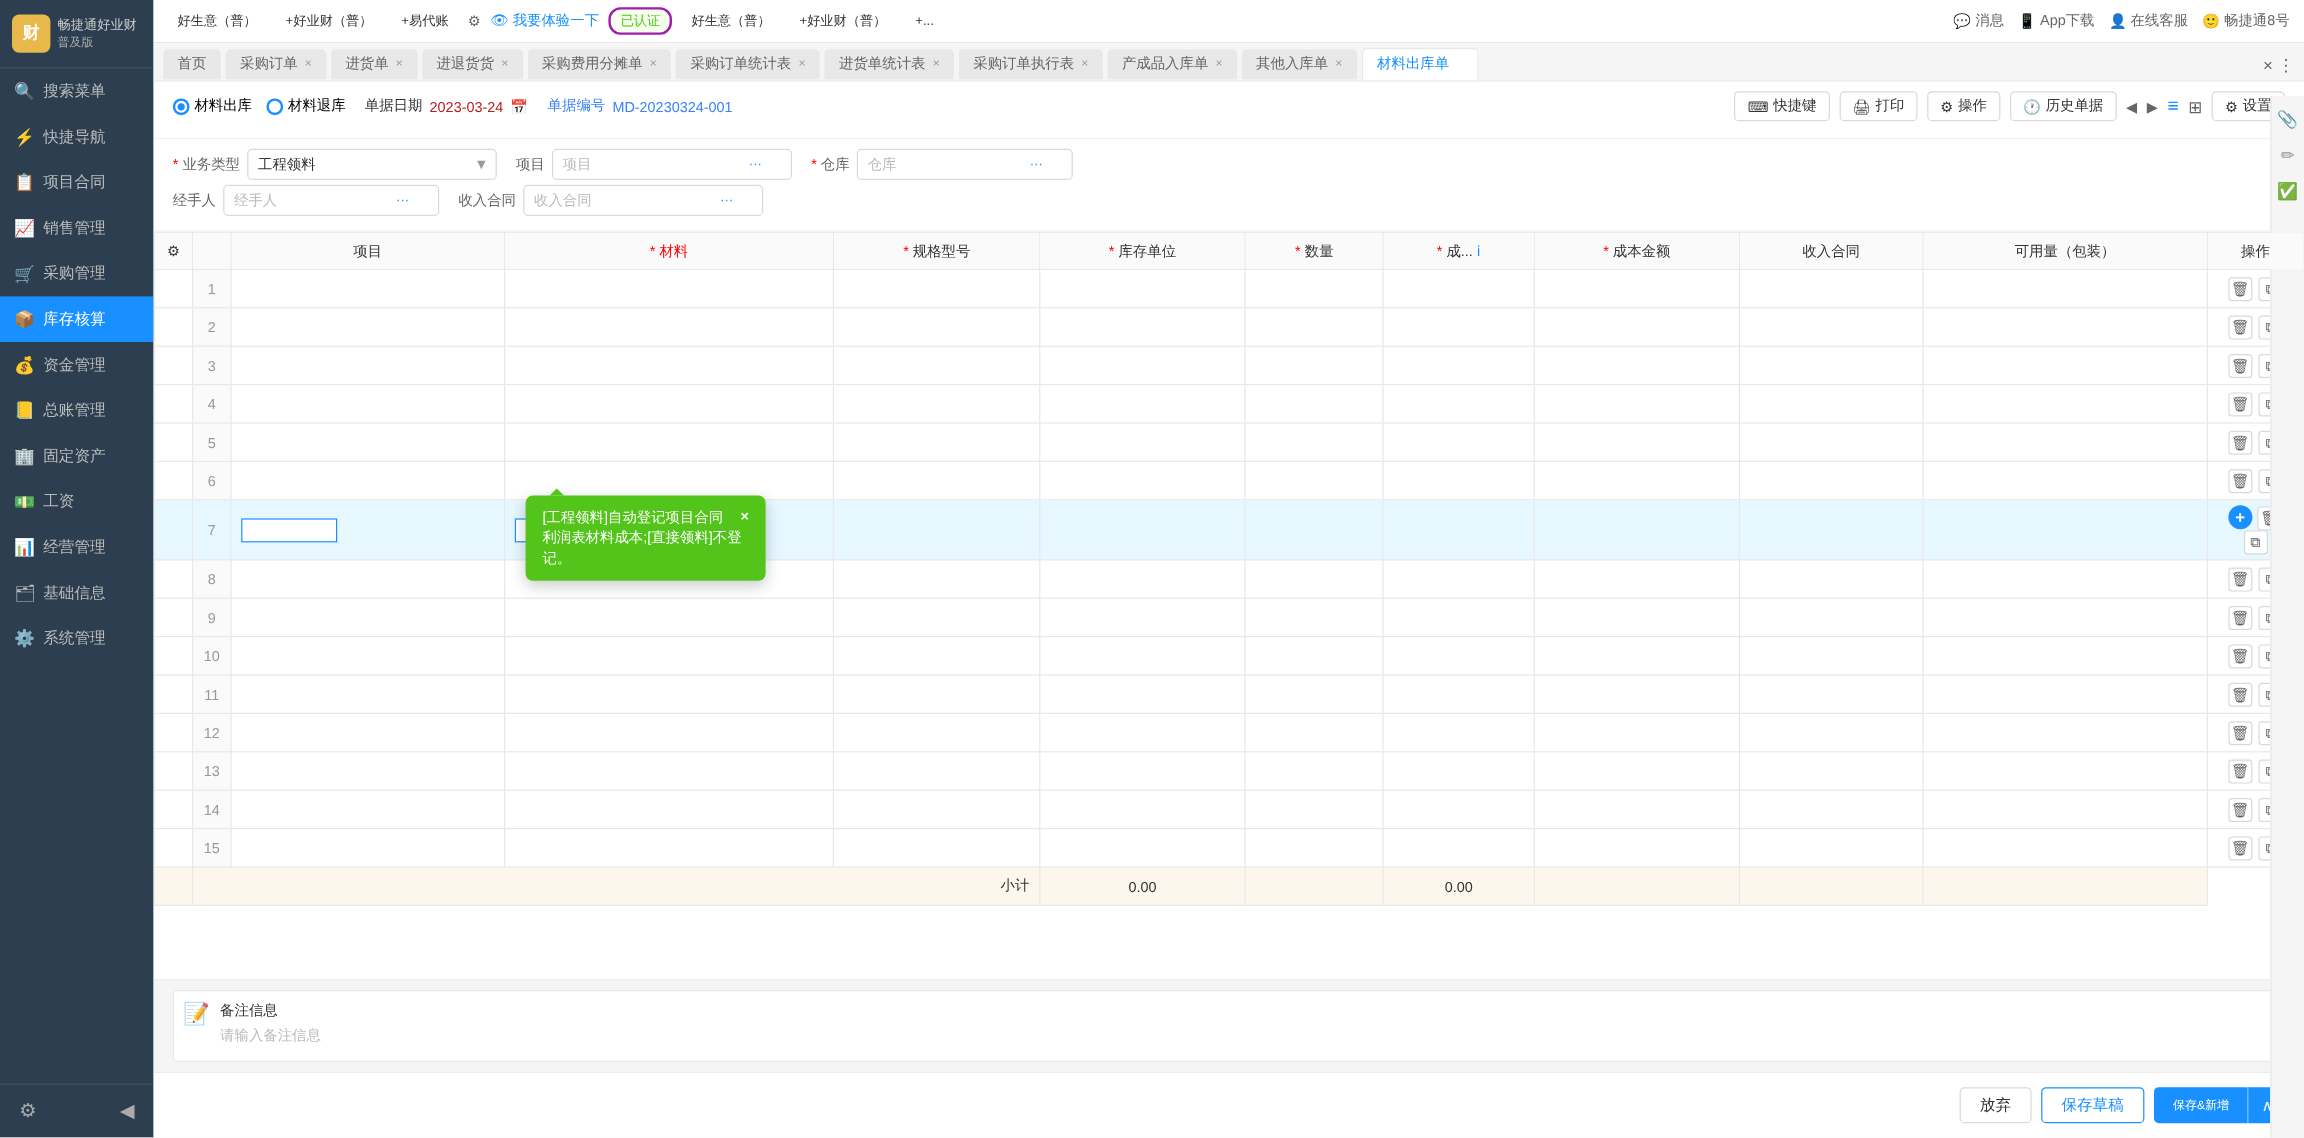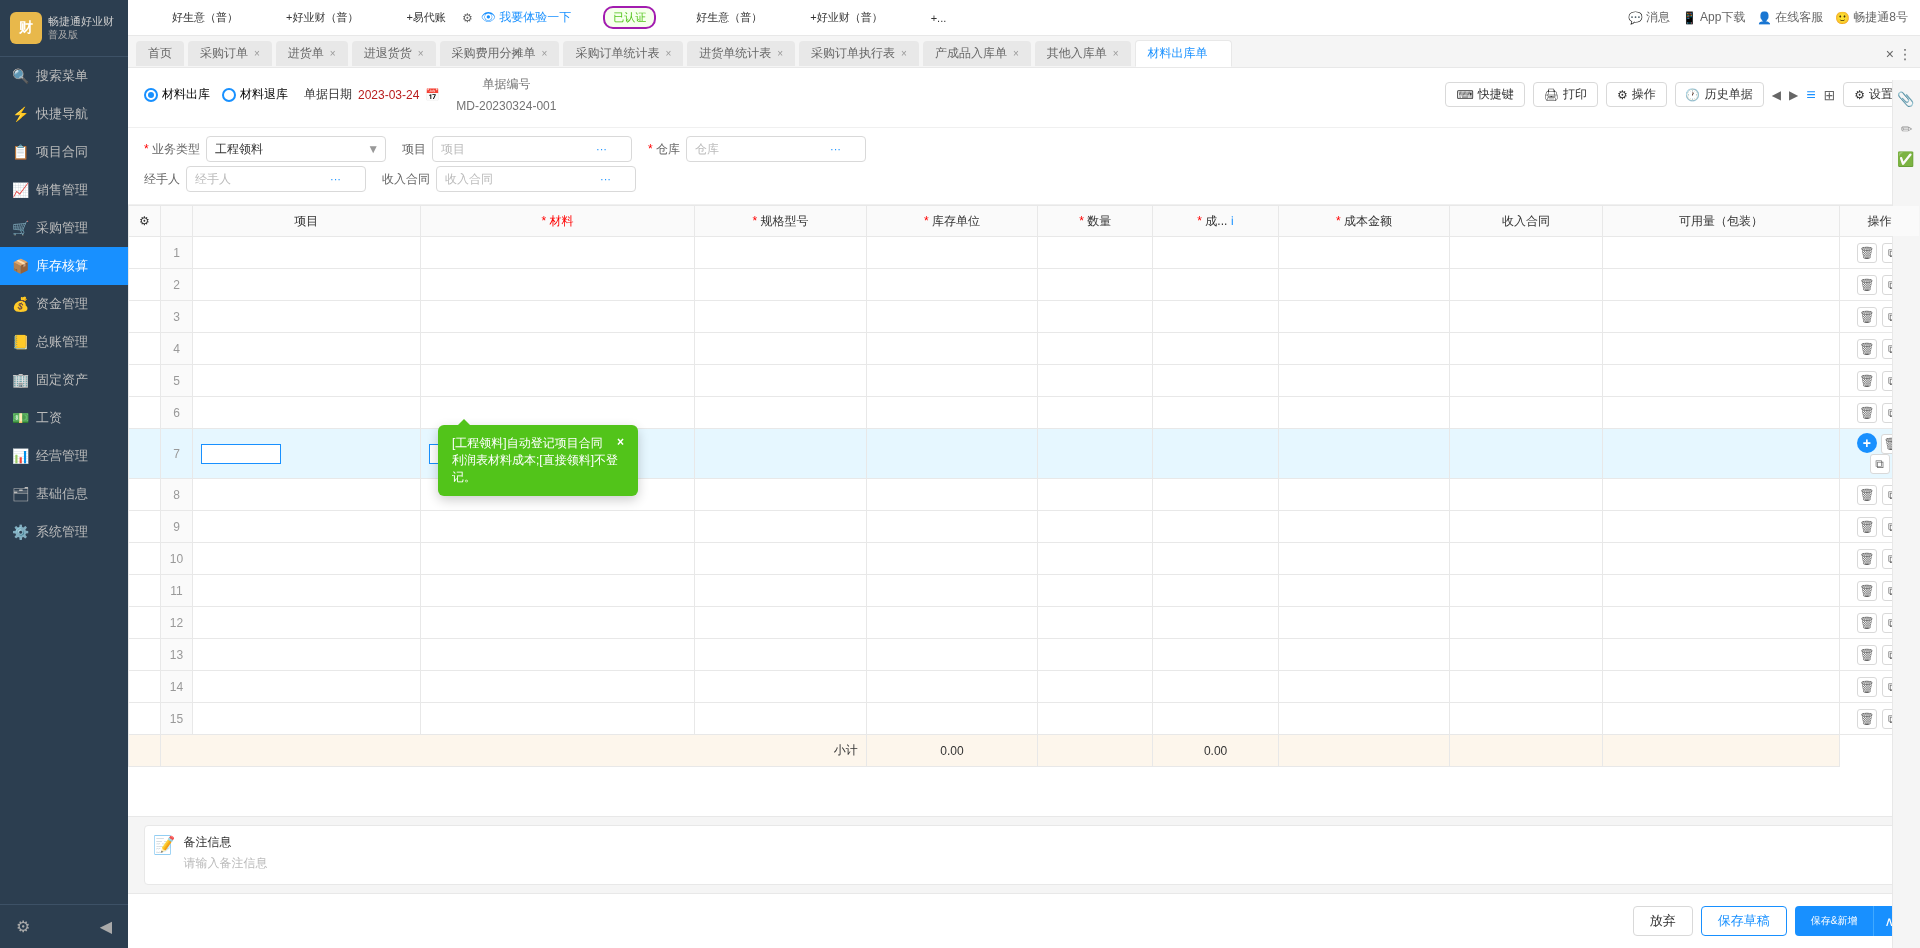--- a/index.html
+++ b/index.html
@@ -16,41 +16,41 @@
     .sidebar-item.active { background: #1890ff; color: #fff; }
     .sidebar-item-icon { font-size: 14px; width: 16px; text-align: center; }
     .sidebar-bottom { border-top: 1px solid #3d5166; padding: 8px; display: flex; justify-content: space-between; }
     .sidebar-bottom-btn { color: #aaa; cursor: pointer; font-size: 16px; padding: 4px 8px; }
 
     
     .main { flex: 1; display: flex; flex-direction: column; overflow: hidden; background: #fff; }
 
     
     .appbar { height: 36px; background: #fff; border-bottom: 1px solid #e8e8e8; display: flex; align-items: center; padding: 0 12px; gap: 8px; flex-shrink: 0; font-size: 12px; color: #333; }
-    .appbar-tag { padding: 2px 8px; border-radius: 10px; font-size: 11px; cursor: pointer; margin-left: 24px; }
+    .appbar-tag { padding: 2px 8px; border-radius: 10px; font-size: 11px; cursor: pointer; }
     .appbar-tag.green { background: #f6ffed; color: #52c41a; border: 2px solid #a21caf; }
     .appbar-right { margin-left: auto; display: flex; align-items: center; gap: 12px; font-size: 12px; color: #666; }
     .appbar-right span { cursor: pointer; display: flex; align-items: center; gap: 3px; }
 
     
     .tabs-bar { display: flex; align-items: center; padding: 4px 8px 0; background: #f5f5f5; flex-shrink: 0; border-bottom: 1px solid #e8e8e8; gap: 4px; }
     .tab-item { padding: 4px 12px; cursor: pointer; font-size: 12px; border-radius: 4px 4px 0 0; background: #e8e8e8; color: #666; display: flex; align-items: center; gap: 6px; white-space: nowrap; }
     .tab-item.active { background: #fff; color: #1890ff; border: 1px solid #e8e8e8; border-bottom: 1px solid #fff; }
     .tab-item .tab-close { font-size: 10px; color: #999; }
 
     
     .doc-header { padding: 8px 16px; background: #fff; border-bottom: 1px solid #f0f0f0; flex-shrink: 0; }
     .doc-header-row1 { display: flex; align-items: center; gap: 16px; margin-bottom: 6px; }
     .doc-radio-group { display: flex; align-items: center; gap: 12px; }
     .doc-radio { display: flex; align-items: center; gap: 4px; cursor: pointer; }
     .radio-circle { width: 14px; height: 14px; border-radius: 50%; border: 2px solid #1890ff; display: flex; align-items: center; justify-content: center; }
     .radio-circle.checked::after { content: ''; width: 6px; height: 6px; border-radius: 50%; background: #1890ff; }
     .doc-date { display: flex; align-items: center; gap: 6px; color: #333; font-size: 12px; }
     .doc-date-val { color: #b91c1c; font-weight: 500; }
-    .doc-id { display: flex; align-items: center; gap: 6px; color: #737373; font-size: 12px; flex-direction: column; }
+    .doc-id { display: flex; align-items: center; gap: 6px; color: #3b82f6; font-size: 12px; }
     .doc-header-actions { margin-left: auto; display: flex; align-items: center; gap: 8px; }
     .btn-action { padding: 3px 10px; border: 1px solid #d9d9d9; border-radius: 4px; cursor: pointer; font-size: 12px; color: #333; background: #fff; display: flex; align-items: center; gap: 4px; }
 
     
     .form-area { padding: 8px 16px; background: #fff; border-bottom: 1px solid #f0f0f0; flex-shrink: 0; }
     .form-row { display: flex; align-items: flex-start; gap: 16px; margin-bottom: 4px; flex-wrap: wrap; }
     .form-field { display: flex; align-items: center; gap: 6px; }
     .form-label { color: #666; font-size: 12px; white-space: nowrap; }
     .form-label.required::before { content: '* '; color: red; }
     .form-input { border: 1px solid #d9d9d9; border-radius: 4px; padding: 3px 8px; font-size: 12px; color: #333; min-width: 160px; height: 26px; display: flex; align-items: center; position: relative; cursor: pointer; background: #fff; }
@@ -277,21 +277,21 @@
           <button class="btn-action">⚙ <span>设置</span></button>
         </div>
       </div>
     </div>
 
     <div class="form-area">
       <div class="form-row">
         <div class="form-field">
           <span class="form-label required">业务类型</span>
           <div class="form-input-wrap">
-            <div class="form-input has-value" style="width:180px;">
+            <div class="form-input has-value" style="width:208px;">
               <span>工程领料</span>
               <span class="dropdown-arrow">▼</span>
             </div>
           </div>
         </div>
         <div class="form-field">
           <span class="form-label">项目</span>
           <div class="form-input" style="width:200px;color:#bbb;">
             <span>项目</span>
             <span style="position:absolute;right:24px;color:#1890ff;font-size:11px;">···</span>

